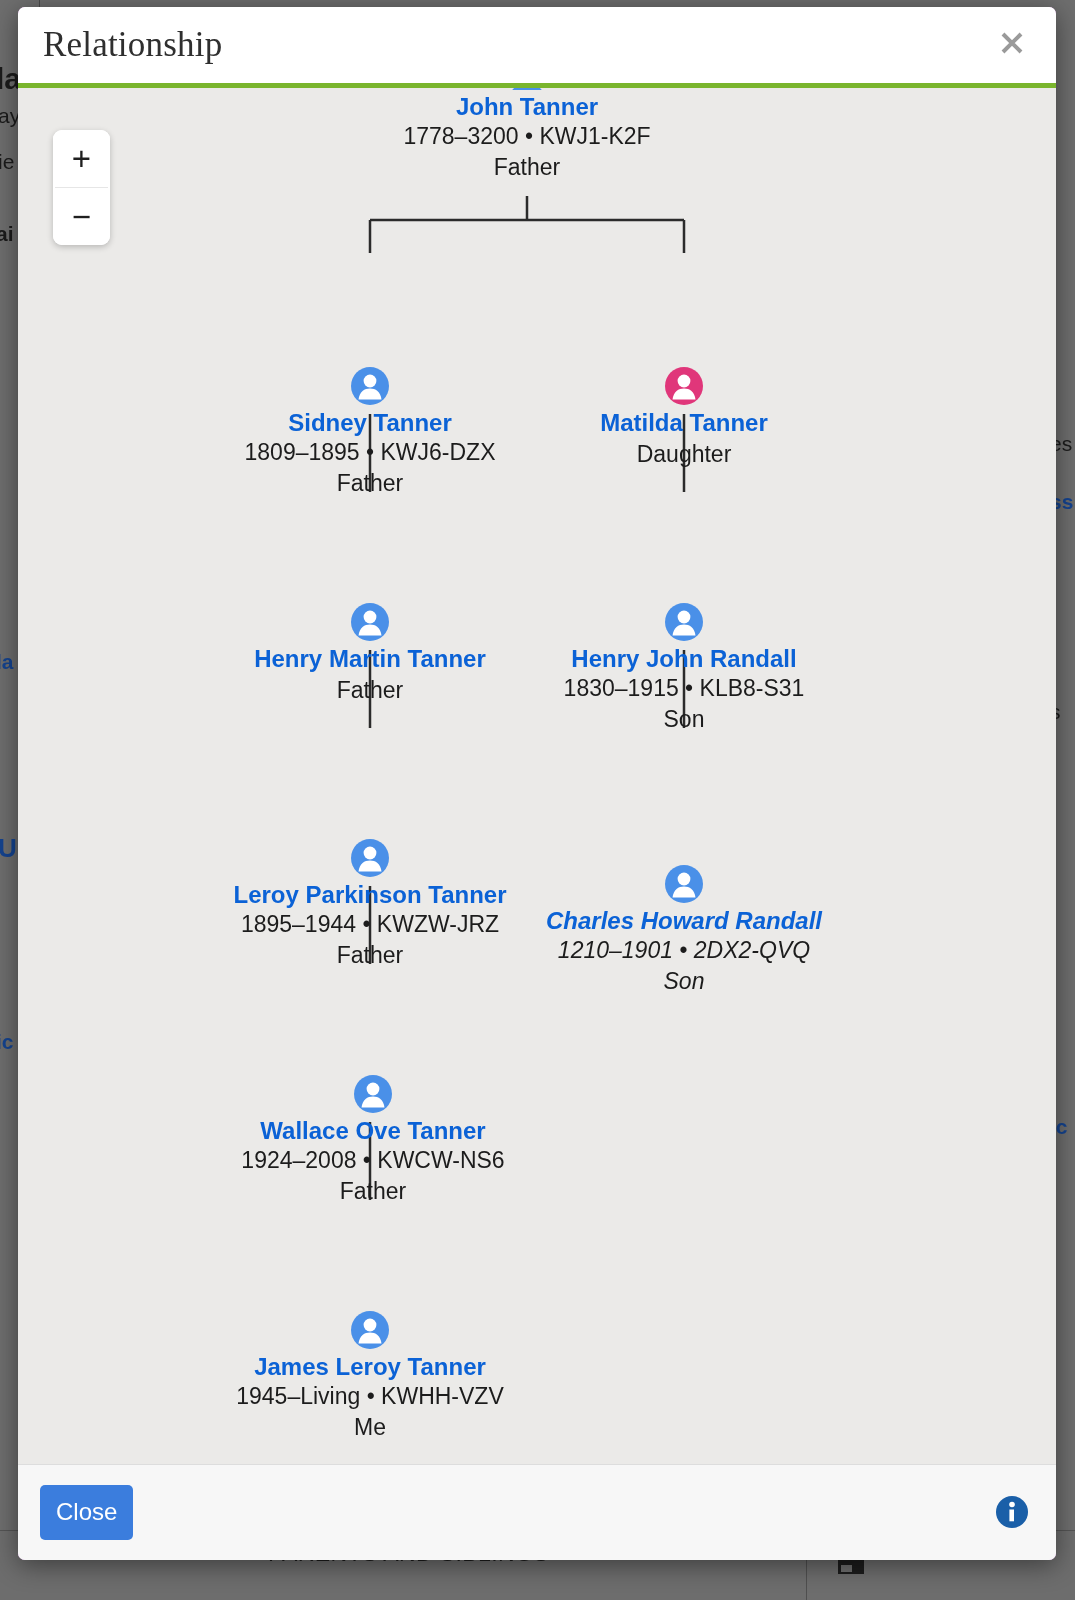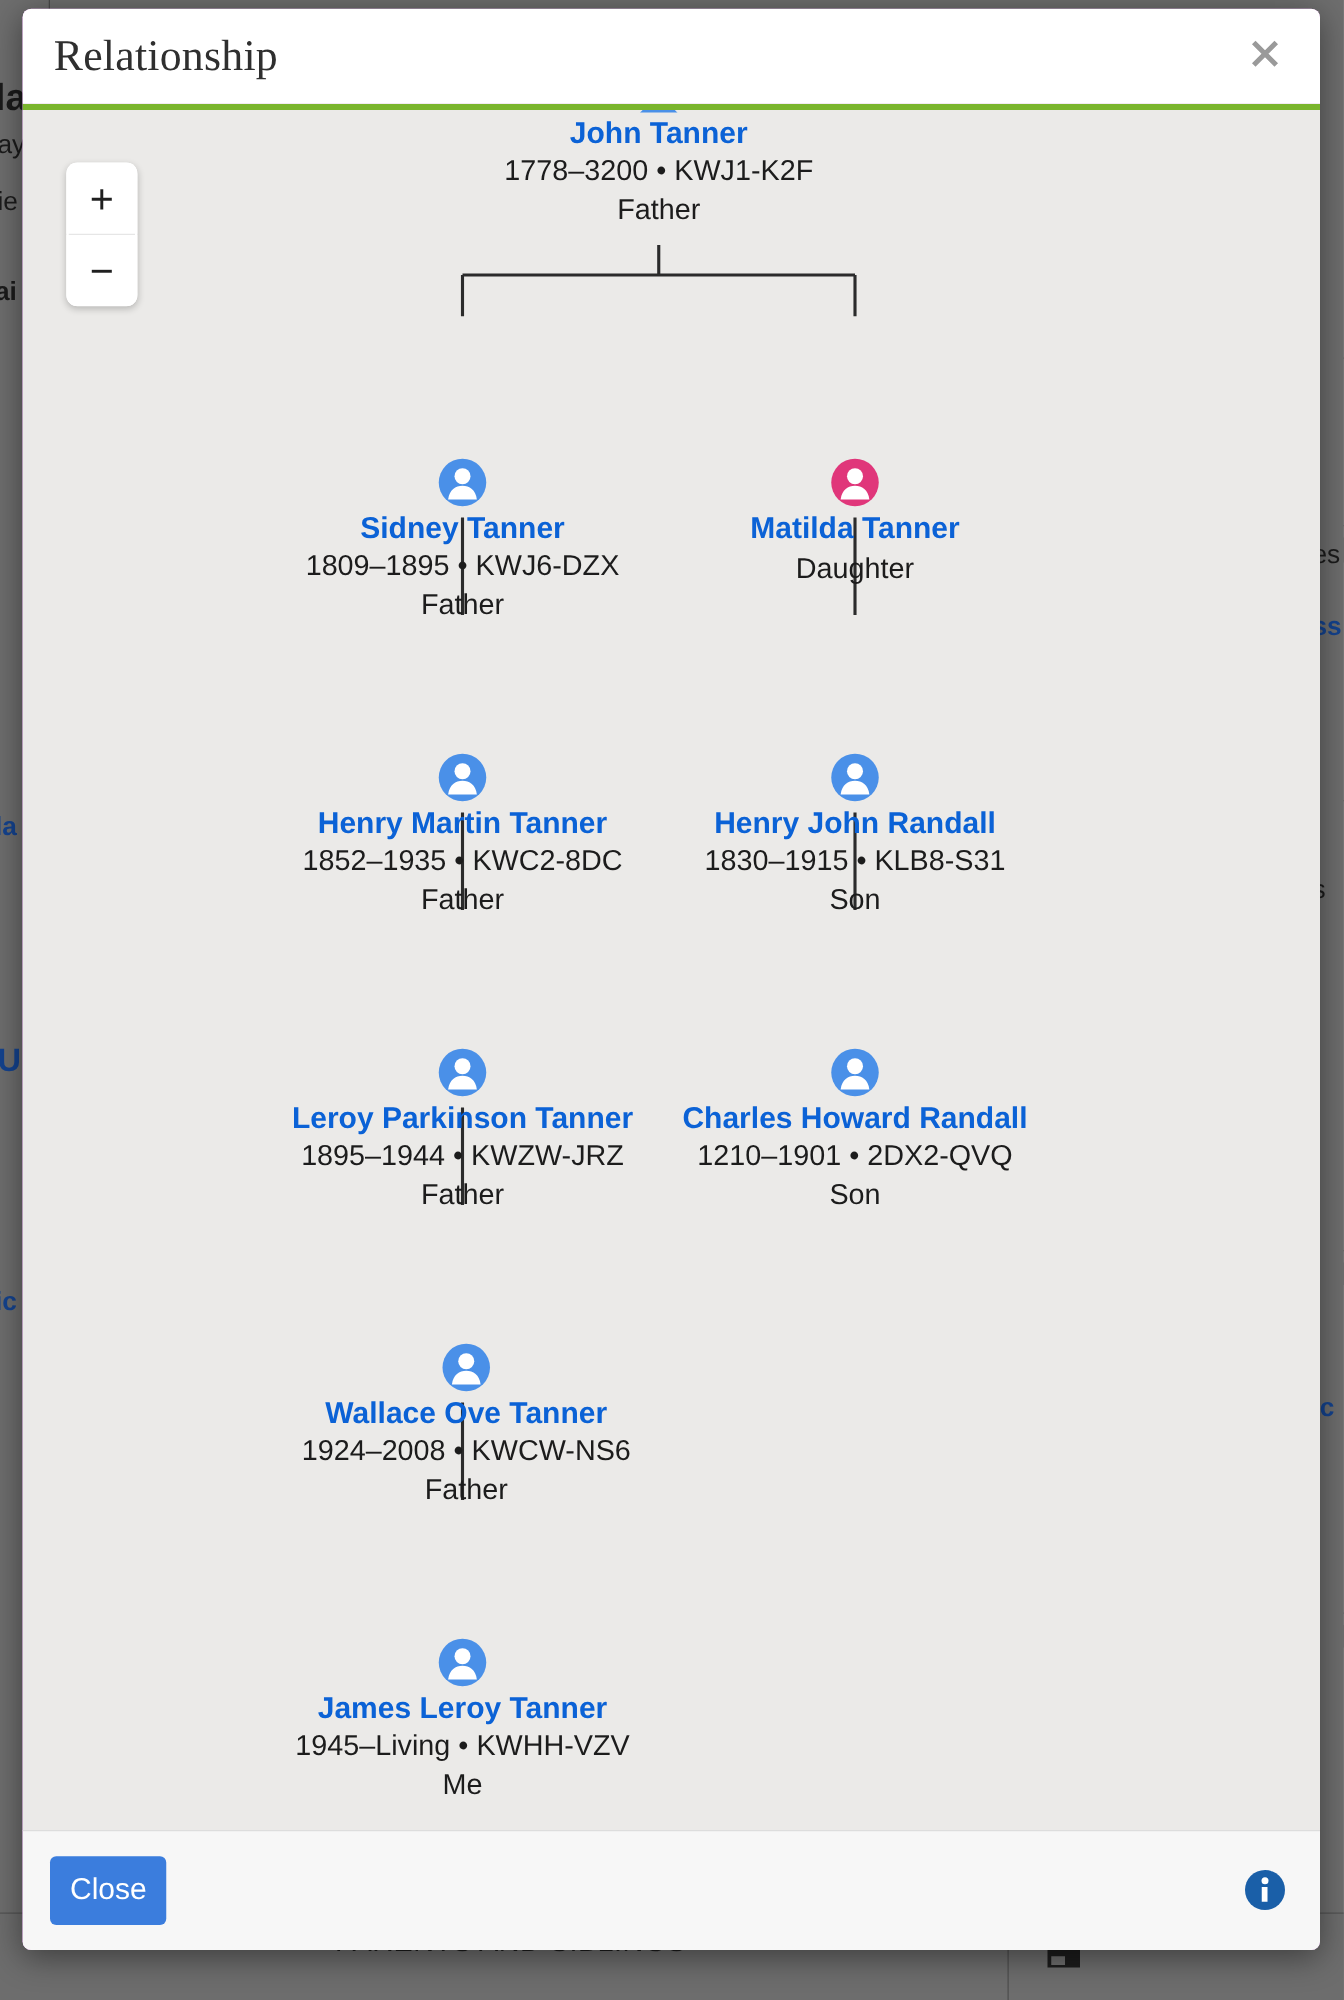--- a/index.html
+++ b/index.html
@@ -385,21 +385,20 @@
 
         <div class="node" style="left:352px; top:514px;">
           <div class="avatar">
             <svg width="40" height="40" viewBox="0 0 40 40">
               <circle cx="20" cy="20" r="19" fill="#4a90e8"></circle>
               <circle cx="20" cy="15" r="6.4" fill="#ffffff"></circle>
               <path d="M8.5 33.5 C9.5 25.5 14.5 22.5 20 22.5 C25.5 22.5 30.5 25.5 31.5 33.5 Z" fill="#ffffff"></path>
             </svg>
           </div>
           <div class="pname">Henry Martin Tanner</div>
-          <div class="pmeta">1852–1935 • KWC2-8DC</div>
           <div class="prel">Father</div>
         </div>
 
         <div class="node" style="left:666px; top:514px;">
           <div class="avatar">
             <svg width="40" height="40" viewBox="0 0 40 40">
               <circle cx="20" cy="20" r="19" fill="#4a90e8"></circle>
               <circle cx="20" cy="15" r="6.4" fill="#ffffff"></circle>
               <path d="M8.5 33.5 C9.5 25.5 14.5 22.5 20 22.5 C25.5 22.5 30.5 25.5 31.5 33.5 Z" fill="#ffffff"></path>
             </svg>
@@ -415,21 +414,21 @@
               <circle cx="20" cy="20" r="19" fill="#4a90e8"></circle>
               <circle cx="20" cy="15" r="6.4" fill="#ffffff"></circle>
               <path d="M8.5 33.5 C9.5 25.5 14.5 22.5 20 22.5 C25.5 22.5 30.5 25.5 31.5 33.5 Z" fill="#ffffff"></path>
             </svg>
           </div>
           <div class="pname">Leroy Parkinson Tanner</div>
           <div class="pmeta">1895–1944 • KWZW-JRZ</div>
           <div class="prel">Father</div>
         </div>
 
-        <div class="node" style="left:666px; top:750px;">
+        <div class="node" style="left:666px; top:776px;font-style:italic;">
           <div class="avatar">
             <svg width="40" height="40" viewBox="0 0 40 40">
               <circle cx="20" cy="20" r="19" fill="#4a90e8"></circle>
               <circle cx="20" cy="15" r="6.4" fill="#ffffff"></circle>
               <path d="M8.5 33.5 C9.5 25.5 14.5 22.5 20 22.5 C25.5 22.5 30.5 25.5 31.5 33.5 Z" fill="#ffffff"></path>
             </svg>
           </div>
           <div class="pname">Charles Howard Randall</div>
           <div class="pmeta">1210–1901 • 2DX2-QVQ</div>
           <div class="prel">Son</div>

